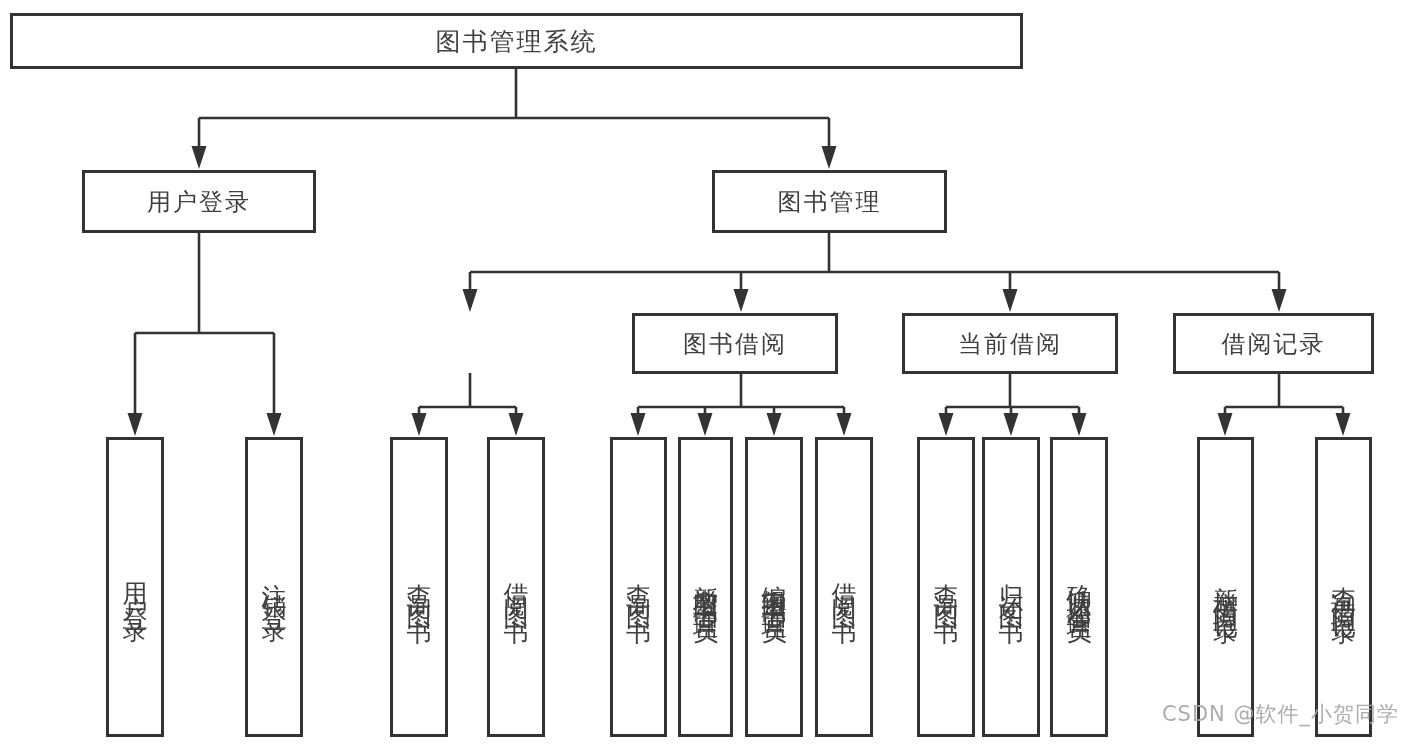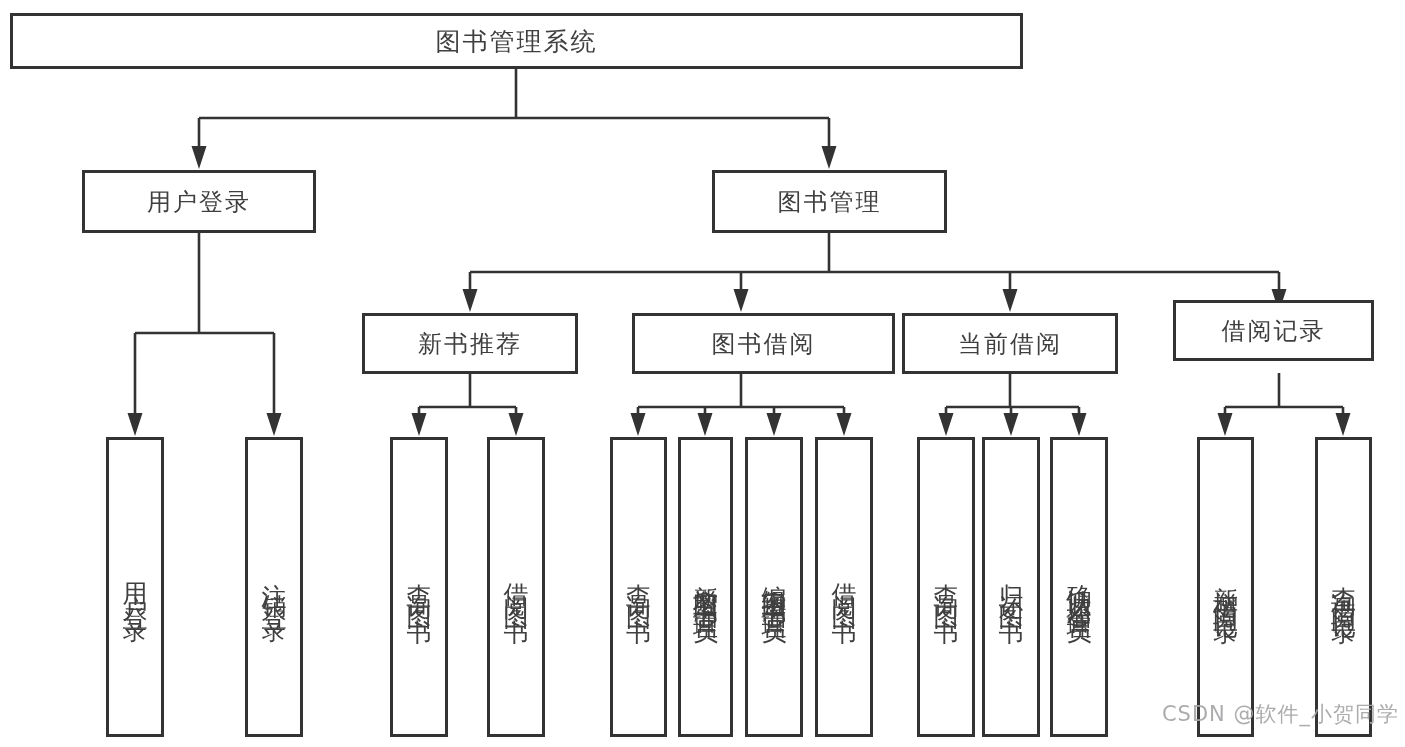--- a/index.html
+++ b/index.html
@@ -107,30 +107,27 @@
     <span class="hlabel">图书管理系统</span>
   </div>
 
   <div class="box l2-box" style="left:82px; top:170px; width:234px;">
     <span class="hlabel">用户登录</span>
   </div>
   <div class="box l2-box" style="left:712px; top:170px; width:235px;justify-content:center;">
     <span class="hlabel">图书管理</span>
   </div>
 
-  <div class="box l3-box" style="left:362px; top:313px; width:216px;">
-    <span class="hlabel">新书推荐</span>
-  </div>
-  <div class="box l3-box" style="left:632px; top:313px; width:263px;">
+  <div class="box l3-box" style="left:632px; top:313px; width:206px;">
     <span class="hlabel">图书借阅</span>
   </div>
   <div class="box l3-box" style="left:902px; top:313px; width:216px;">
     <span class="hlabel">当前借阅</span>
   </div>
-  <div class="box l3-box" style="left:1173px; top:300px; width:201px;justify-content:center;">
+  <div class="box l3-box" style="left:1173px; top:313px; width:201px;justify-content:center;">
     <span class="hlabel">借阅记录</span>
   </div>
 
   <div class="leaf" style="left:106px;">
     <span class="vlabel">用户登录</span>
   </div>
   <div class="leaf" style="left:245px;">
     <span class="vlabel">注销登录</span>
   </div>
   <div class="leaf" style="left:390px;">

